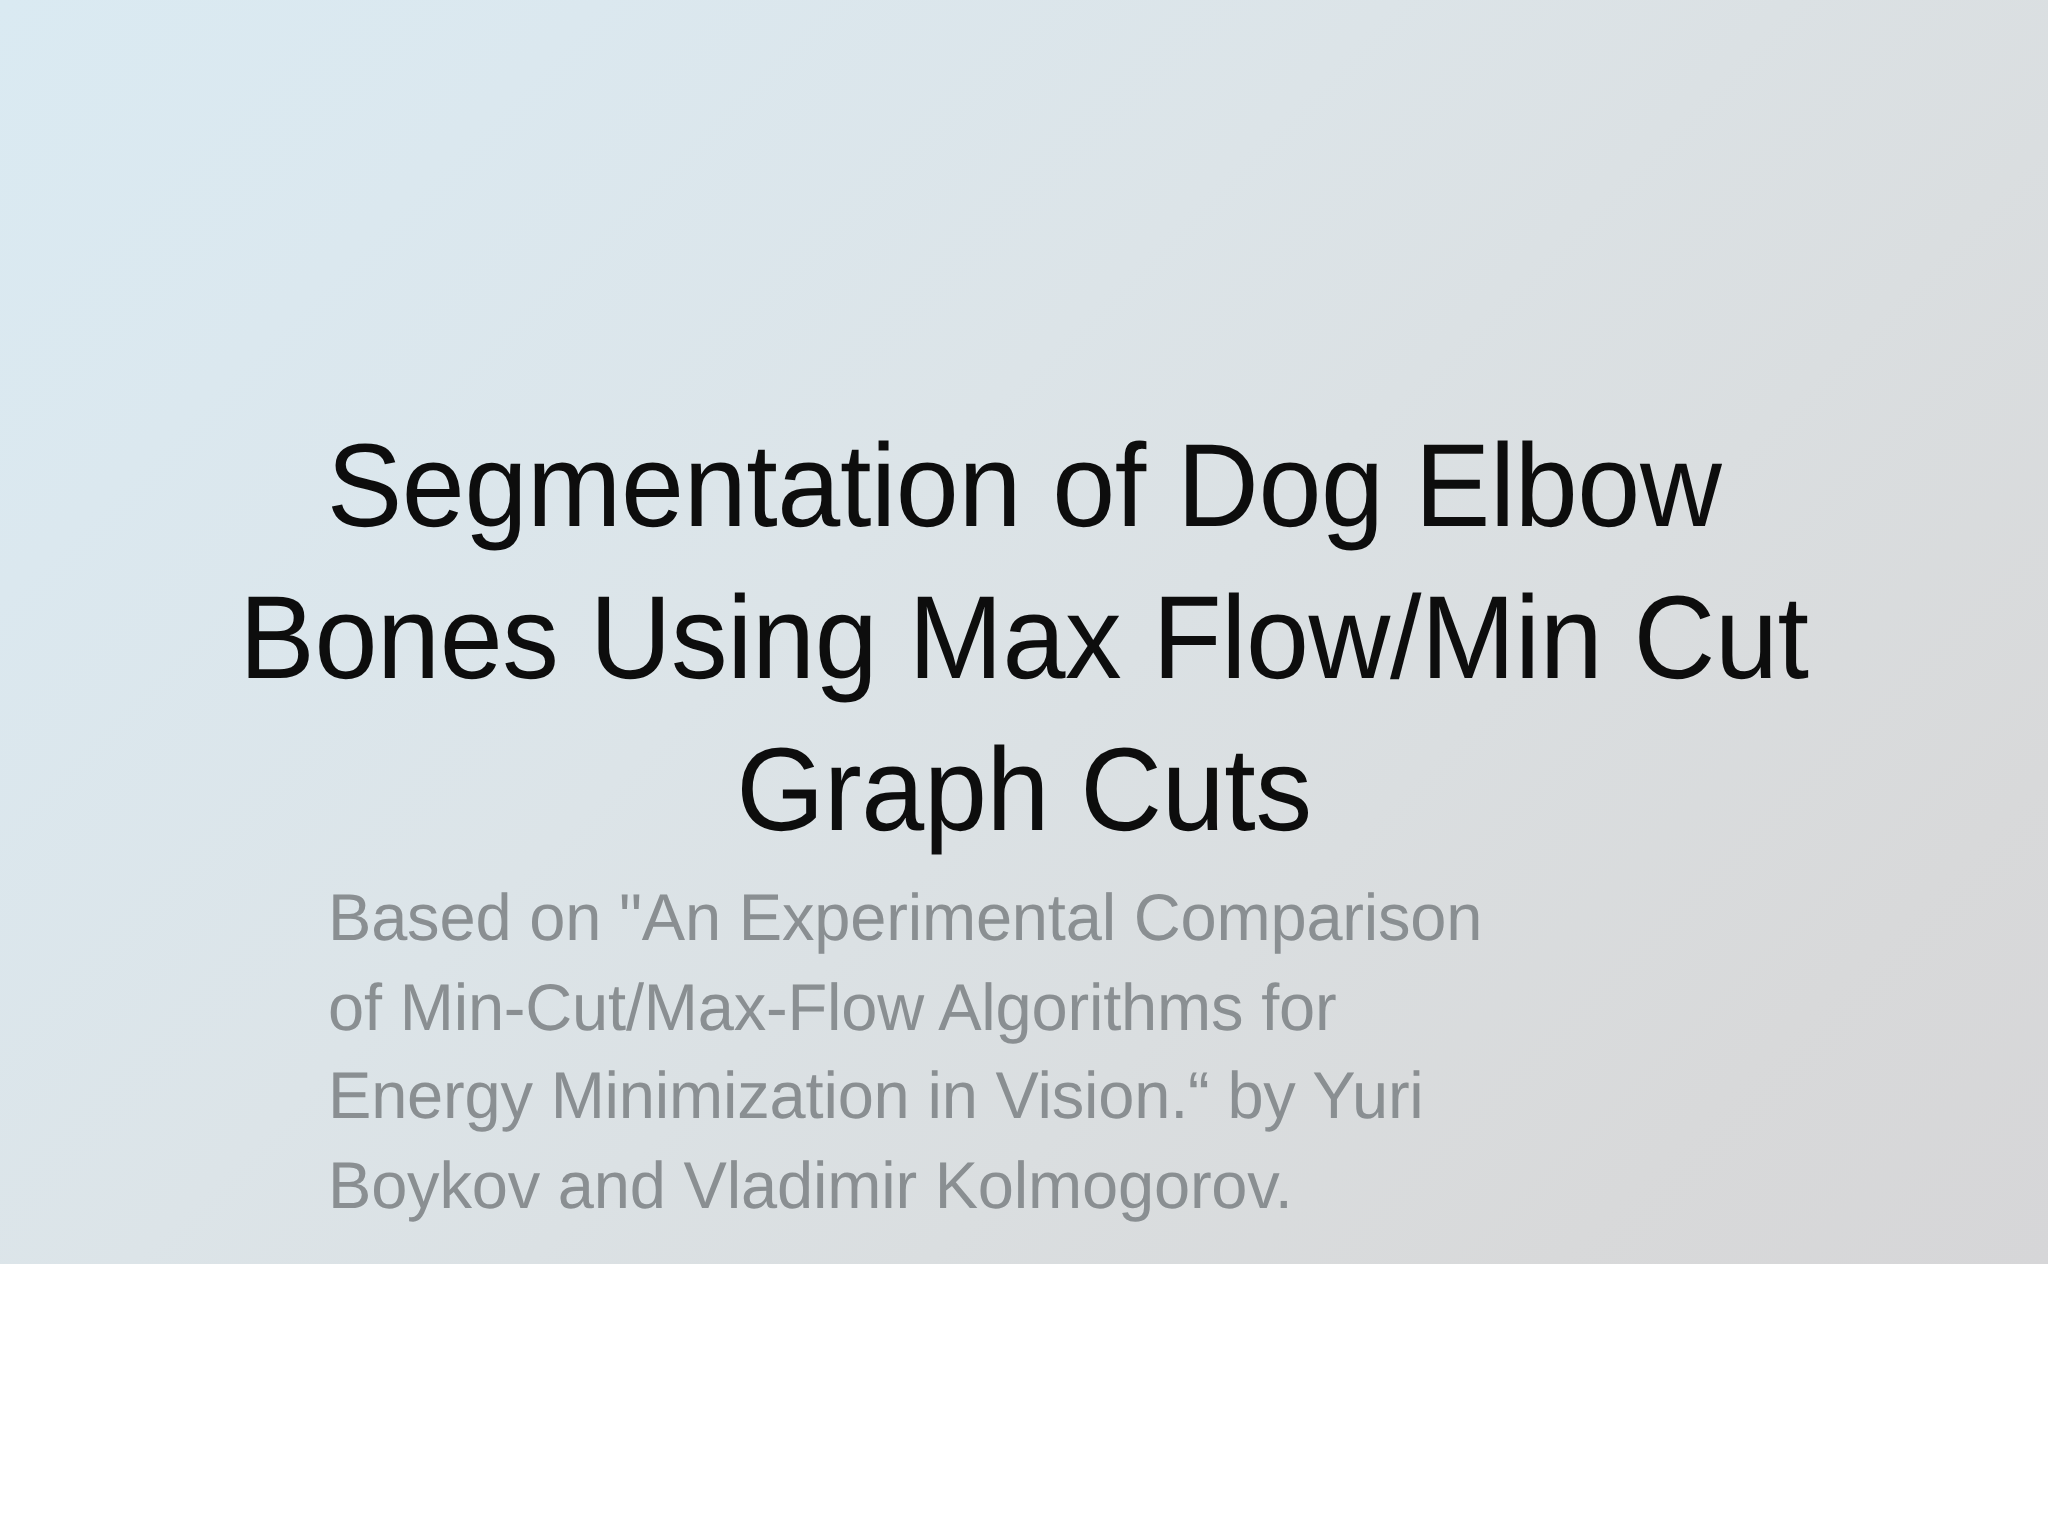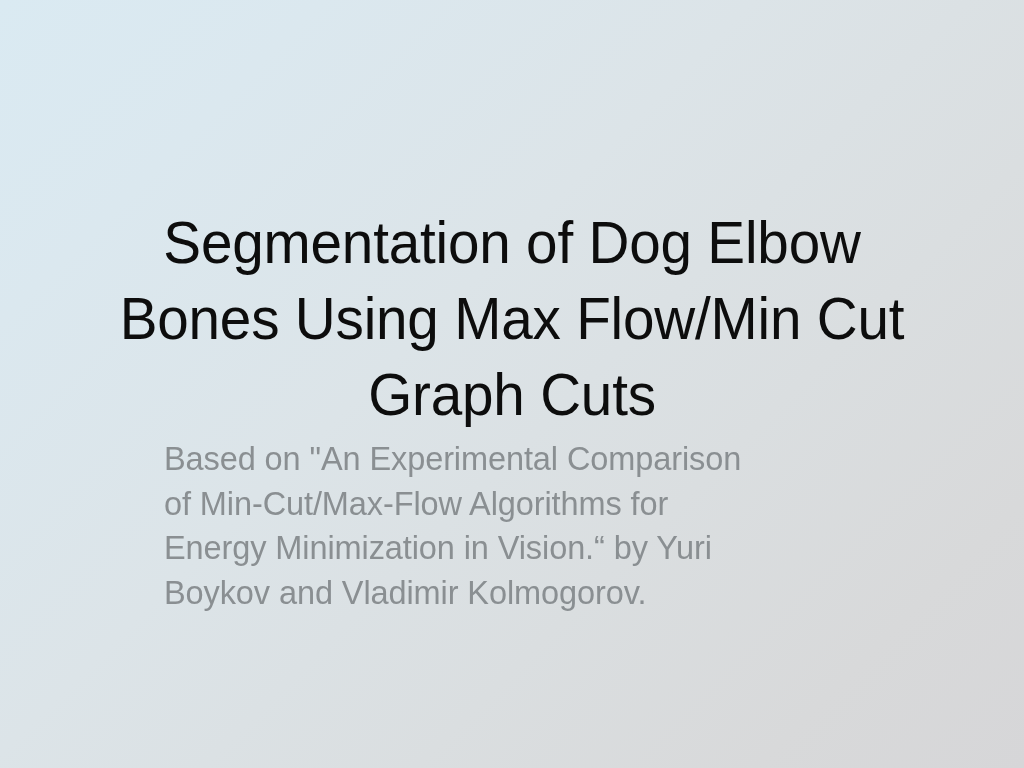--- a/index.html
+++ b/index.html
@@ -10,21 +10,21 @@
   body {
     width: 1024px;
     height: 768px;
     overflow: hidden;
     font-family: "DejaVu Sans", sans-serif;
   }
 
   #slide {
     position: relative;
     width: 1024px;
-    height: 768px;
+    height: 632px;
     box-sizing: border-box;
     background-color: #dce3e6;
     background-image: linear-gradient(135deg,
         #daeaf2 0%,
         #dbe8ef 18%,
         #dce4e8 42%,
         #dadee0 66%,
         #d8d9da 85%,
         #d6d6d8 100%);
   }

